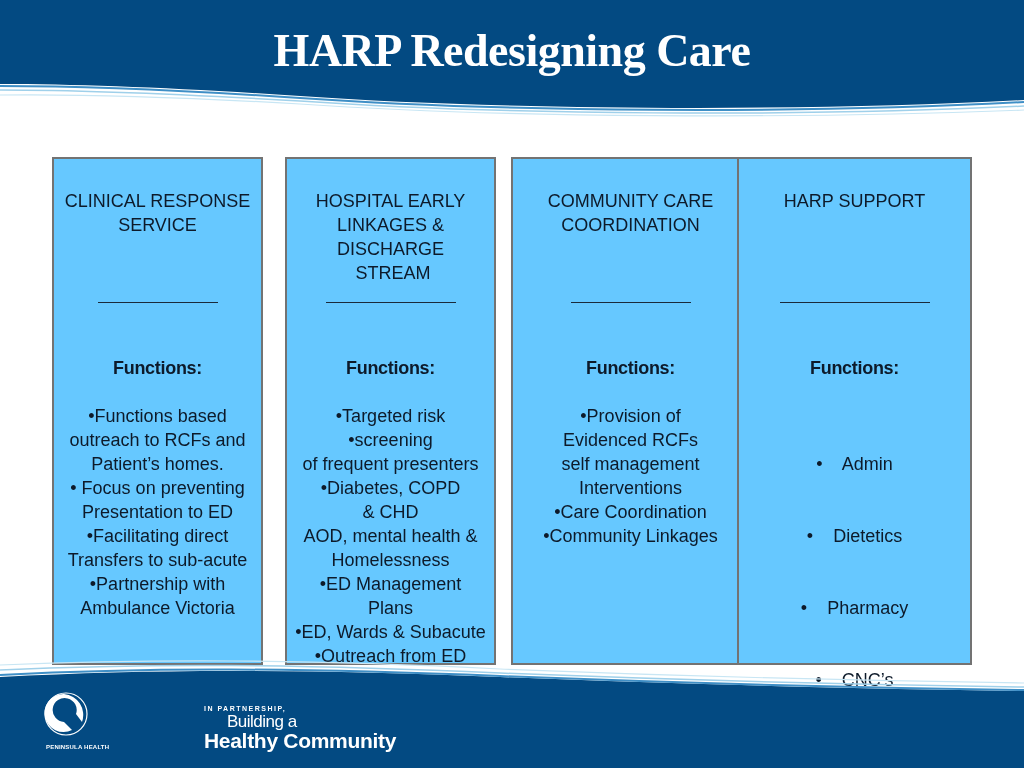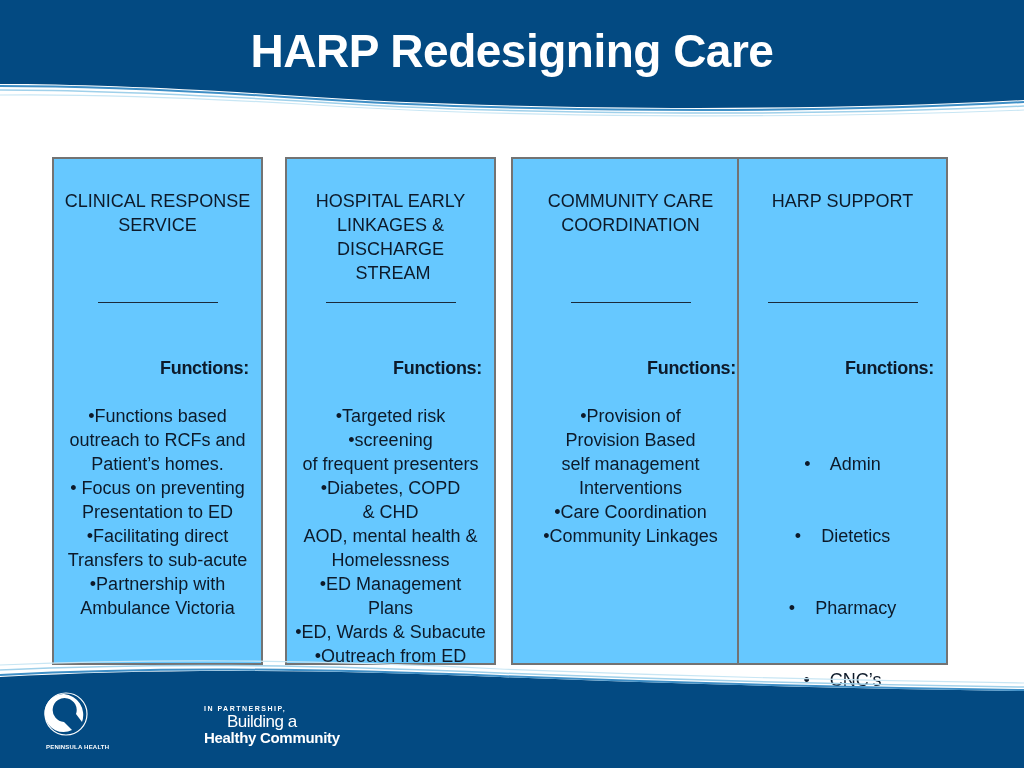--- a/index.html
+++ b/index.html
@@ -6,53 +6,53 @@
     body {
       width: 1024px; height: 768px; position: relative; overflow: hidden;
       background: #ffffff;
       font-family: "Liberation Sans", sans-serif;
     }
     .header-svg { position: absolute; left: 0; top: 0; width: 1024px; height: 130px; }
     .footer-svg { position: absolute; left: 0; top: 655px; width: 1024px; height: 113px; }
     .title {
       position: absolute; left: 0; top: 24px; width: 1024px;
       text-align: center; color: #ffffff;
-      font-size: 46px; font-weight: bold; letter-spacing: -0.5px;
+      font-size: 46px; font-weight: bold; letter-spacing: -0.5px; font-family: Liberation Serif, serif;
     }
     .col {
       position: absolute; top: 157px; height: 508px;
       background: #66c8ff; border: 2px solid #737373;
       box-sizing: border-box;
       color: #0d1a2a; text-align: center;
       font-size: 18px; line-height: 24px;
     }
     .col-head { position: absolute; left: 0; right: 0; top: 30px; padding: 0 1px; }
     .col-rule {
       position: absolute; top: 143px; height: 0;
       border-top: 1px solid #1a2a3a; left: 50%; transform: translateX(-50%);
     }
-    .col-func { position: absolute; left: 0; right: 12px; top: 197px; font-weight: bold; letter-spacing: -0.3px; text-align: right; }
+    .col-func { position: absolute; left: 0; right: 0; top: 197px; font-weight: bold; letter-spacing: -0.3px; }
     .col-items { position: absolute; left: 0; right: 0; top: 245px; }
     .col-items div { white-space: nowrap; }
     .logo { position: absolute; left: 42px; top: 692px; }
     .logo-text {
       position: absolute; left: 46px; top: 744px; color: #ffffff;
       font-size: 6px; font-weight: bold; letter-spacing: 0.2px;
     }
     .tag-small {
       position: absolute; left: 204px; top: 705px; color: #ffffff;
       font-size: 7px; font-weight: bold; letter-spacing: 1.5px;
     }
     .tag-mid {
       position: absolute; left: 227px; top: 712px; color: #ffffff;
       font-size: 17px; letter-spacing: -0.5px;
     }
     .tag-big {
       position: absolute; left: 204px; top: 729px; color: #ffffff;
-      font-size: 15px; font-weight: bold; letter-spacing: -0.3px;
+      font-size: 21px; font-weight: bold; letter-spacing: -0.3px;
     }
   </style>
 </head>
 <body>
 
 <svg class="header-svg" viewBox="0 0 1024 130" preserveAspectRatio="none">
   <path d="M0,0 H1024 V100 C800,112 500,110 300,96 C180,88 80,84 0,84 Z" fill="#034a82"></path>
   <path d="M0,86 C80,86 180,90 300,98 C500,112 800,114 1024,102" stroke="#3f8fc6" stroke-width="2" fill="none"></path>
   <path d="M0,90 C80,90 180,94 300,101 C500,115 800,117 1024,106" stroke="#9fd0ea" stroke-width="1.5" fill="none"></path>
   <path d="M0,95 C80,94 180,97 300,104 C500,118 800,119 1024,110" stroke="#c8e6f4" stroke-width="1.2" fill="none"></path>
@@ -105,29 +105,29 @@
 
 <div class="col" style="left:511px; width:239px;">
   <div class="col-head">
     <div>COMMUNITY CARE</div>
     <div>COORDINATION</div>
   </div>
   <div class="col-rule" style="width:120px;"></div>
   <div class="col-func">Functions:</div>
   <div class="col-items">
     <div>•Provision of</div>
-    <div>Provision Based</div>
+    <div>Evidenced RCFs</div>
     <div>self management</div>
     <div>Interventions</div>
     <div>•Care Coordination</div>
     <div>•Community Linkages</div>
   </div>
 </div>
 
-<div class="col" style="left:737px; width:211px;">
+<div class="col" style="left:737px; width:235px;">
   <div class="col-head">
     <div>HARP SUPPORT</div>
   </div>
   <div class="col-rule" style="width:150px;"></div>
   <div class="col-func">Functions:</div>
   <div class="col-items" style="white-space:pre;">
     <div style="white-space:pre;">•    Admin</div>
     <div style="white-space:pre;">•    Dietetics</div>
     <div style="white-space:pre;">•    Pharmacy</div>
     <div style="white-space:pre;">•    CNC’s</div>

